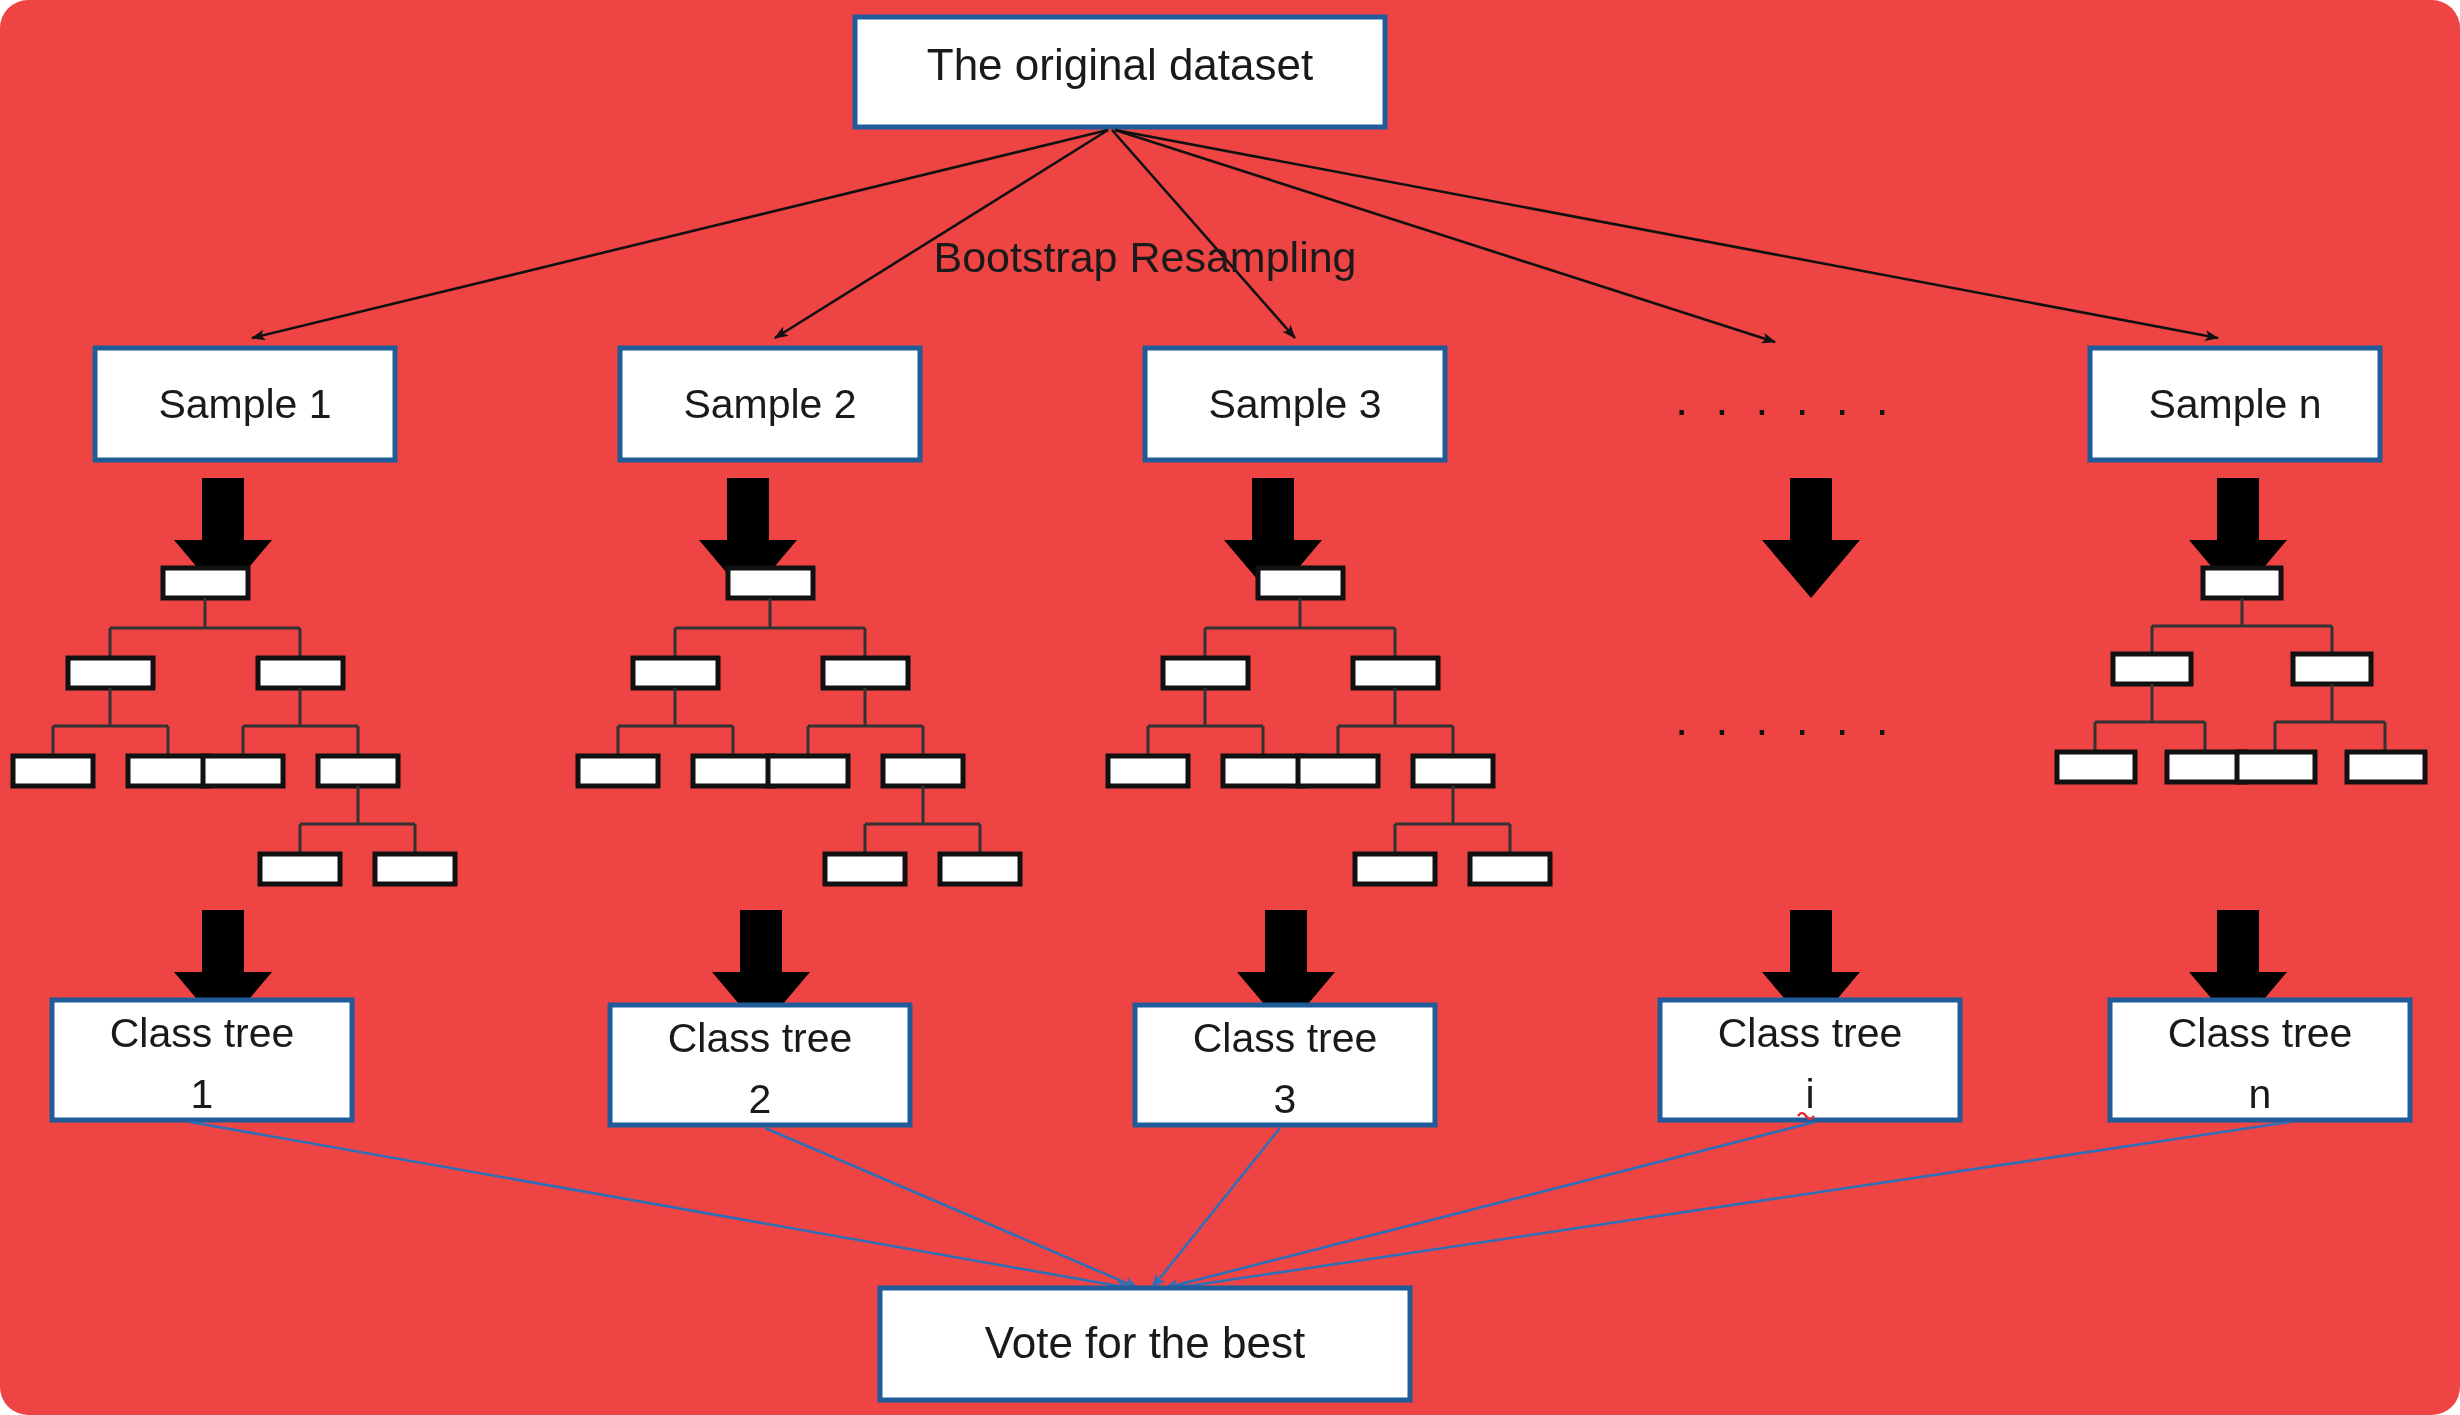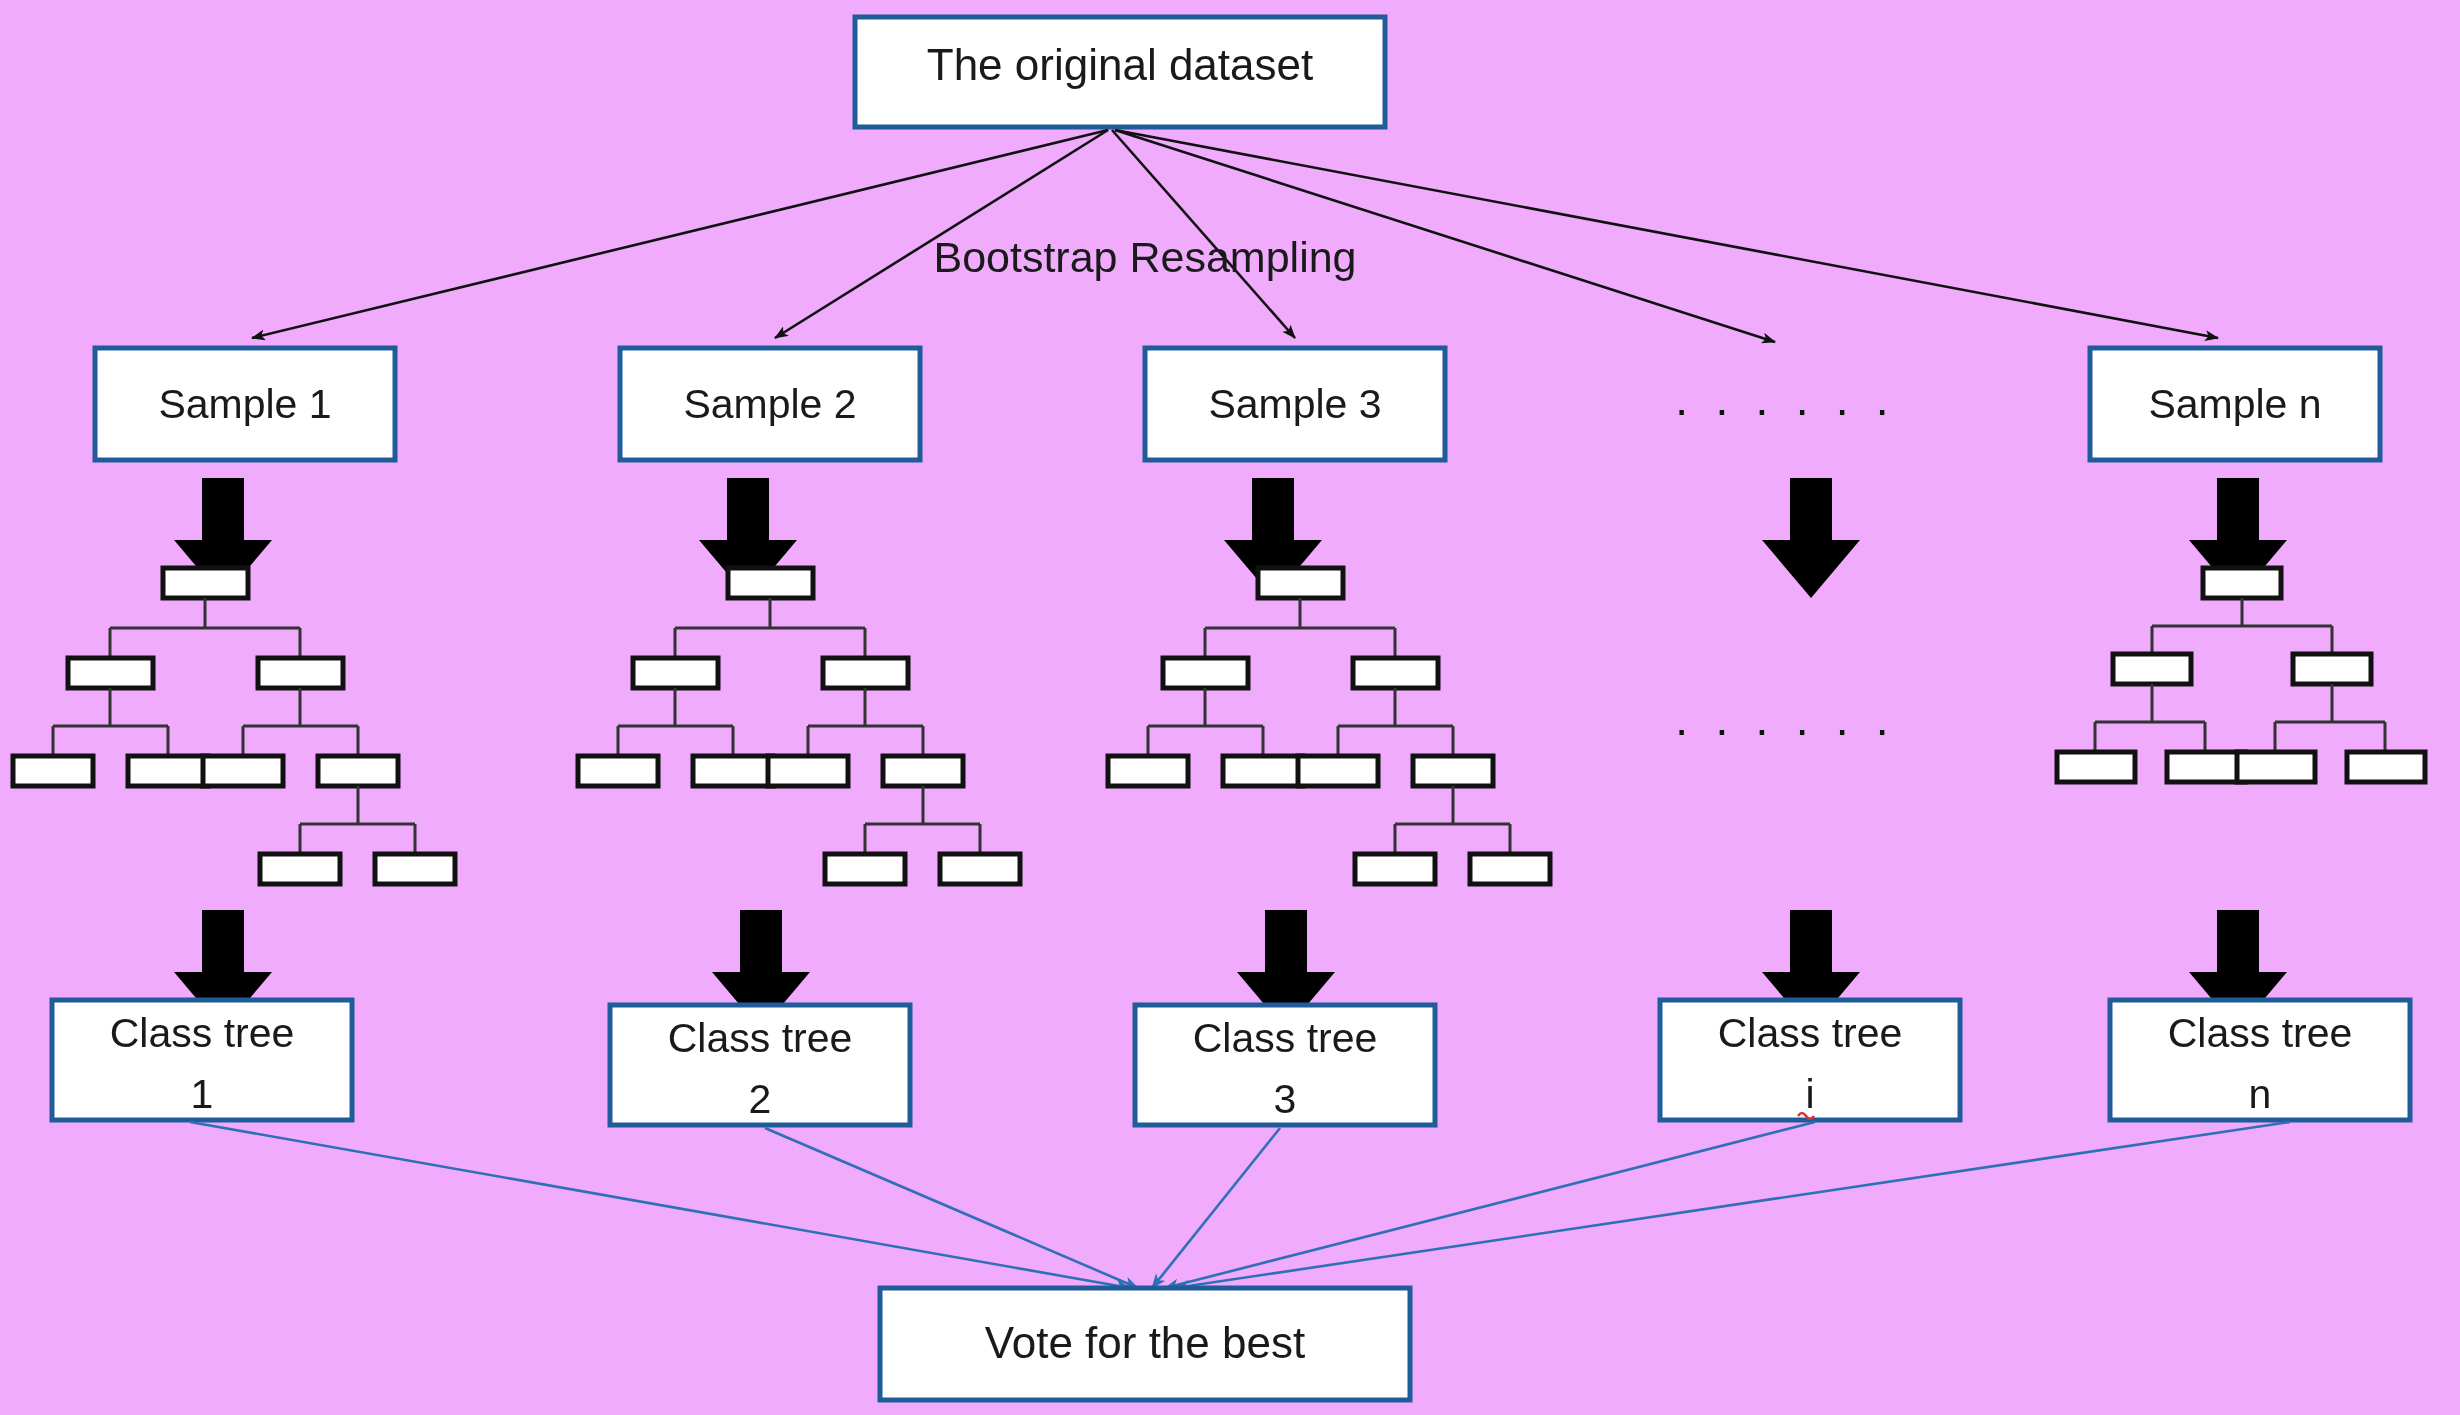--- a/index.html
+++ b/index.html
@@ -7,22 +7,23 @@
     padding: 0;
     background: #ffffff;
   }
   body {
     font-family: "Liberation Sans", sans-serif;
   }
   #stage {
     position: relative;
     width: 2460px;
     height: 1415px;
-    background: #f0abfc;
+    background: #ef4444;
     overflow: hidden;
+    border-radius: 28px;
   }
   #diagram-svg {
     position: absolute;
     left: 0;
     top: 0;
     width: 2460px;
     height: 1415px;
   }
   .box-label {
     font-family: "Liberation Sans", sans-serif;

